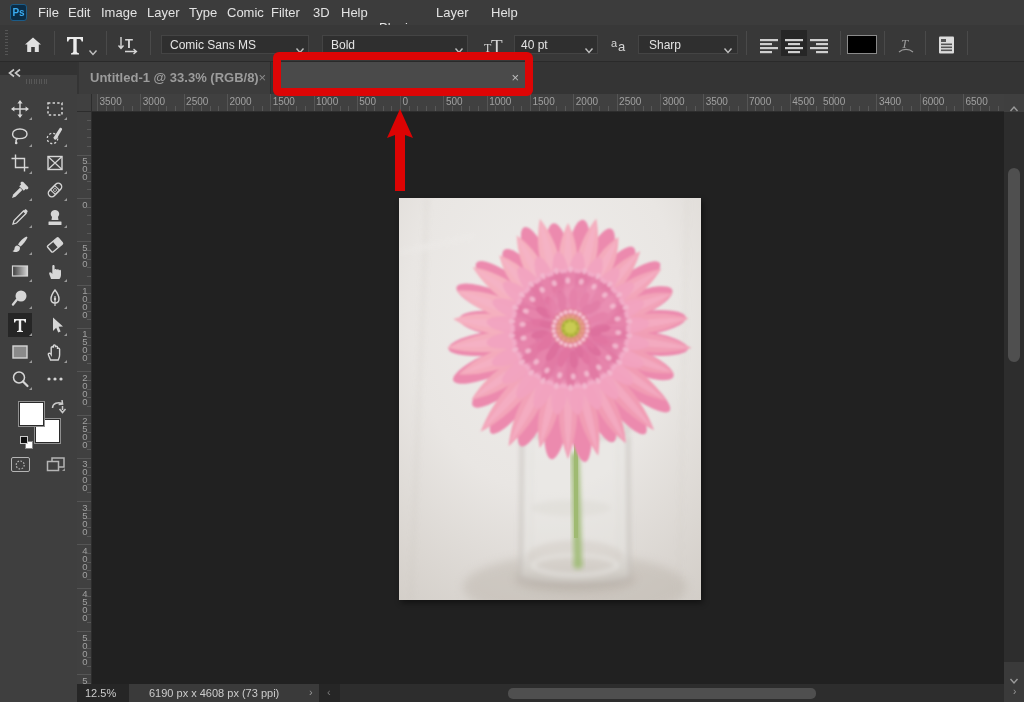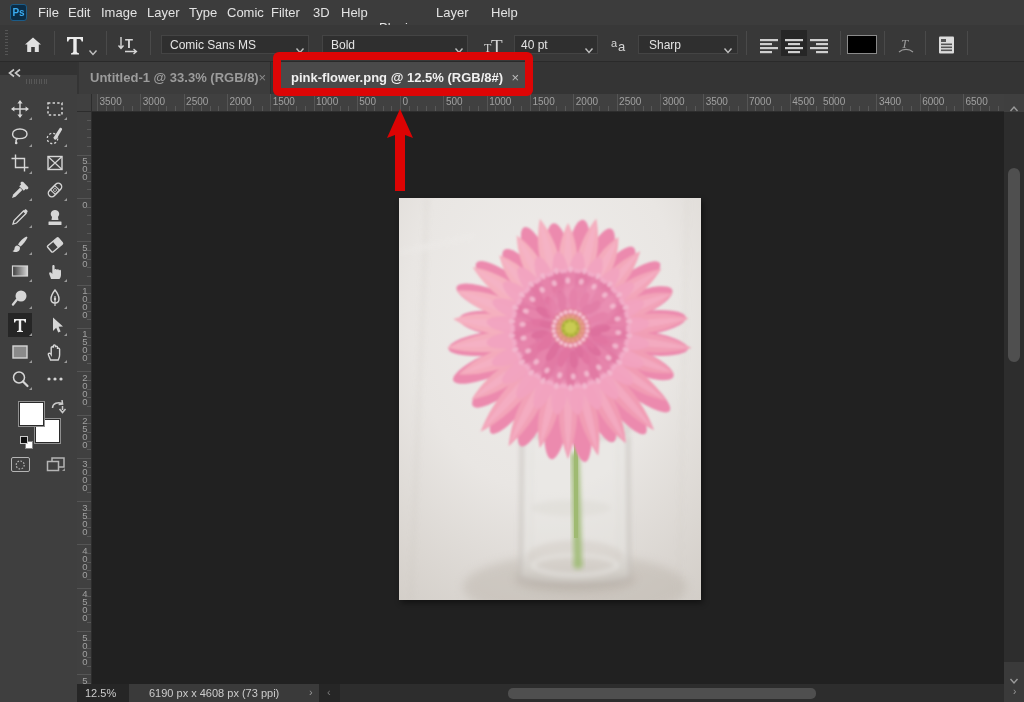--- a/index.html
+++ b/index.html
@@ -109,21 +109,21 @@
   <div class="abs" style="left:6px;top:2px;width:20px;height:10px"><svg width="20" height="10" viewBox="0 0 20 10">
         <path d="M8 1.5 L3.5 5 L8 8.5 M14 1.5 L9.5 5 L14 8.5" stroke="#c9c9c9" stroke-width="1.6" fill="none"></path>
       </svg></div>
 </div>
 <div class="abs" style="left:26px;top:79px;width:22px;height:5px;background:repeating-linear-gradient(90deg,#575757 0 1px,transparent 1px 2.5px)"></div>
 
 <div class="abs" style="left:79px;top:62px;width:192px;height:32px;background:#3c3c3c;border-right:1px solid #2c2c2c;color:#9c9c9c;font-size:13px;font-weight:bold;line-height:32px">
   <span style="padding-left:11px">Untitled-1 @ 33.3% (RGB/8)</span><span style="position:absolute;right:4px;color:#8a8a8a;font-weight:normal">×</span>
 </div>
 <div class="abs" style="left:280px;top:62px;width:247px;height:32px;background:#4a4a4a;color:#f0f0f0;font-size:13px;font-weight:bold;line-height:32px">
-  <span style="padding-left:11px">pink-flower.png @ 12.5% (RGB/8#)</span><span style="position:absolute;right:8px;color:#bdbdbd;font-weight:normal">×</span>
+  <span style="position:absolute;right:8px;color:#bdbdbd;font-weight:normal">×</span>
 </div>
 
 <div class="abs" style="left:77px;top:94px;width:927px;height:18px;background:#404040;border-bottom:1px solid #2d2d2d;overflow:hidden">
   <div class="abs" style="left:-77px;top:0;width:1007px;height:18px">
       <div style="position:absolute;left:97.0px;top:12px;width:1px;height:5px;background:#585858"></div>
       <div style="position:absolute;left:105.7px;top:12px;width:1px;height:5px;background:#585858"></div>
       <div style="position:absolute;left:114.3px;top:12px;width:1px;height:5px;background:#585858"></div>
       <div style="position:absolute;left:123.0px;top:12px;width:1px;height:5px;background:#585858"></div>
       <div style="position:absolute;left:131.6px;top:12px;width:1px;height:5px;background:#585858"></div>
       <div style="position:absolute;left:140.3px;top:12px;width:1px;height:5px;background:#585858"></div>

